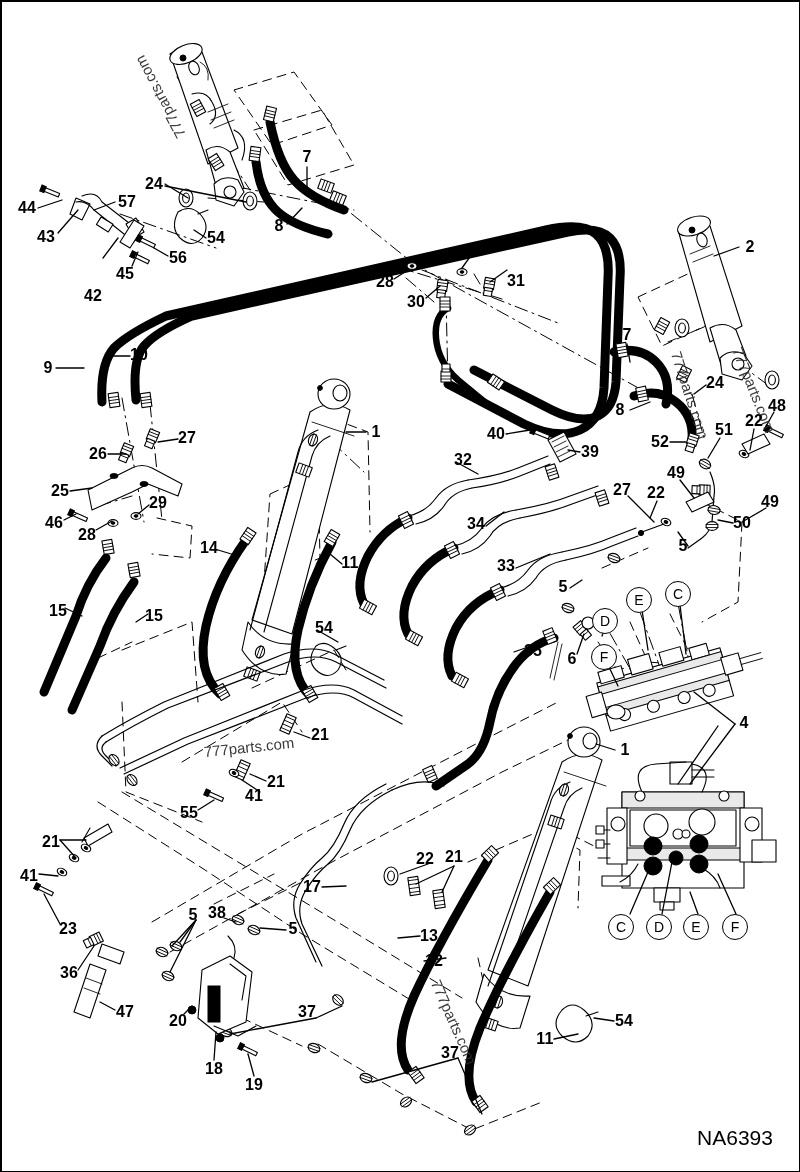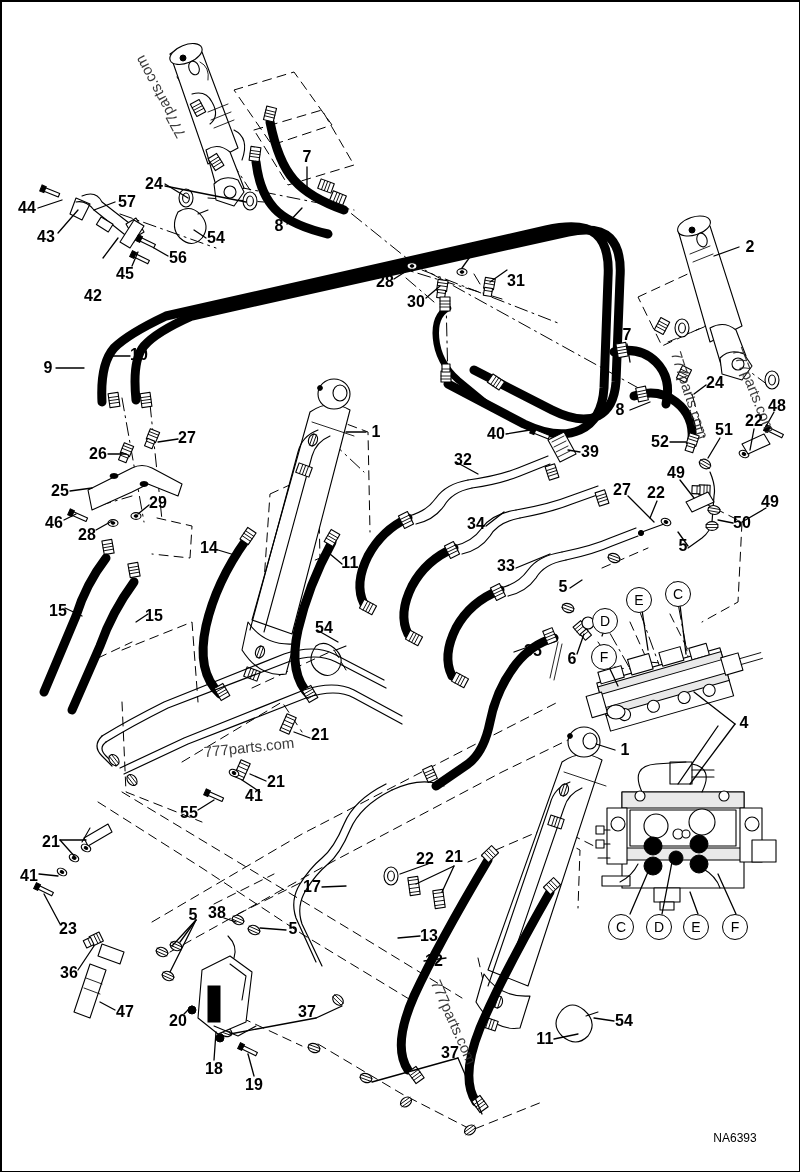--- a/index.html
+++ b/index.html
@@ -49,21 +49,21 @@
     justify-content: center;
     font-family: "Liberation Sans", sans-serif;
     font-size: 14px;
     font-weight: normal;
     color: #000;
     box-sizing: border-box;
   }
   .drawno {
     position: absolute;
     font-family: "Liberation Sans", sans-serif;
-    font-size: 12px;
+    font-size: 21px;
     color: #000;
     white-space: nowrap;
     transform: translate(-50%, -50%);
   }
   .wm {
     position: absolute;
     font-family: "Liberation Sans", sans-serif;
     font-size: 15px;
     color: #2b2b2b;
     white-space: nowrap;

